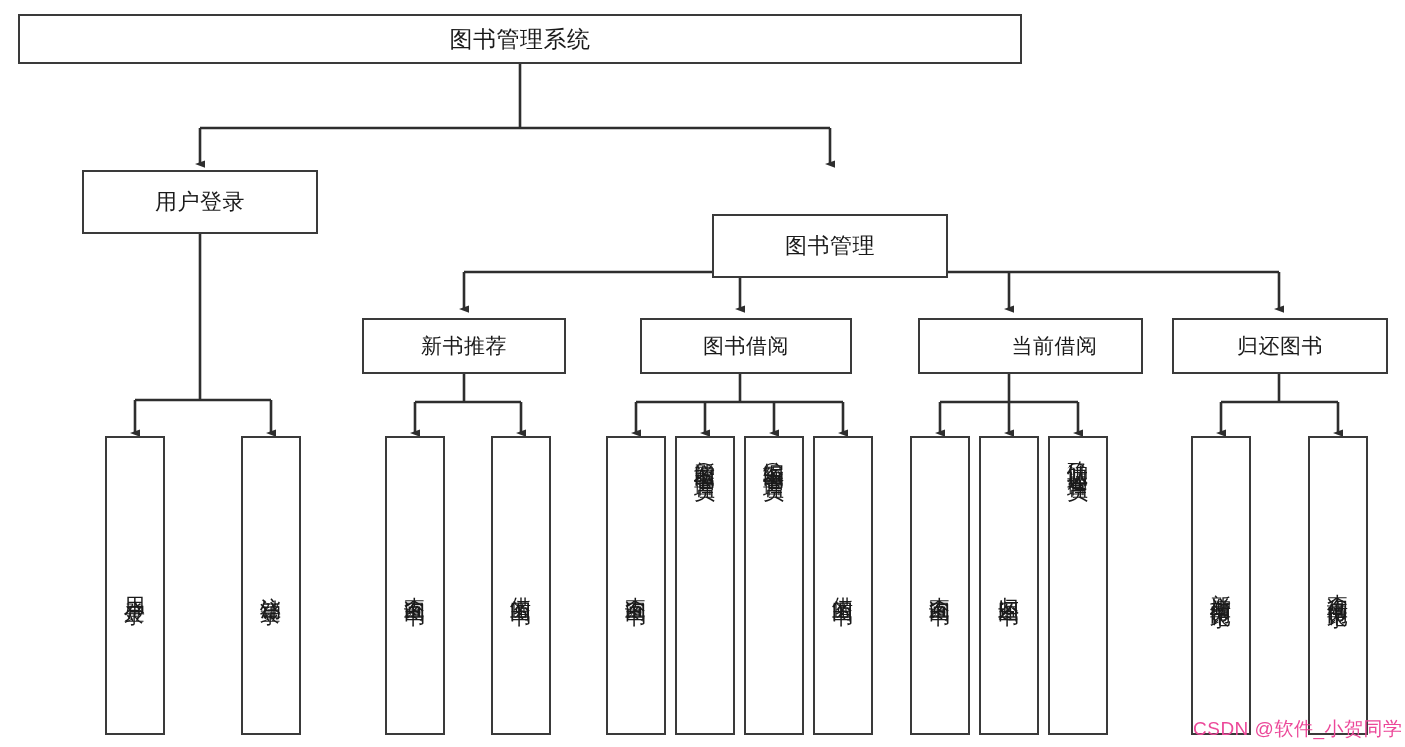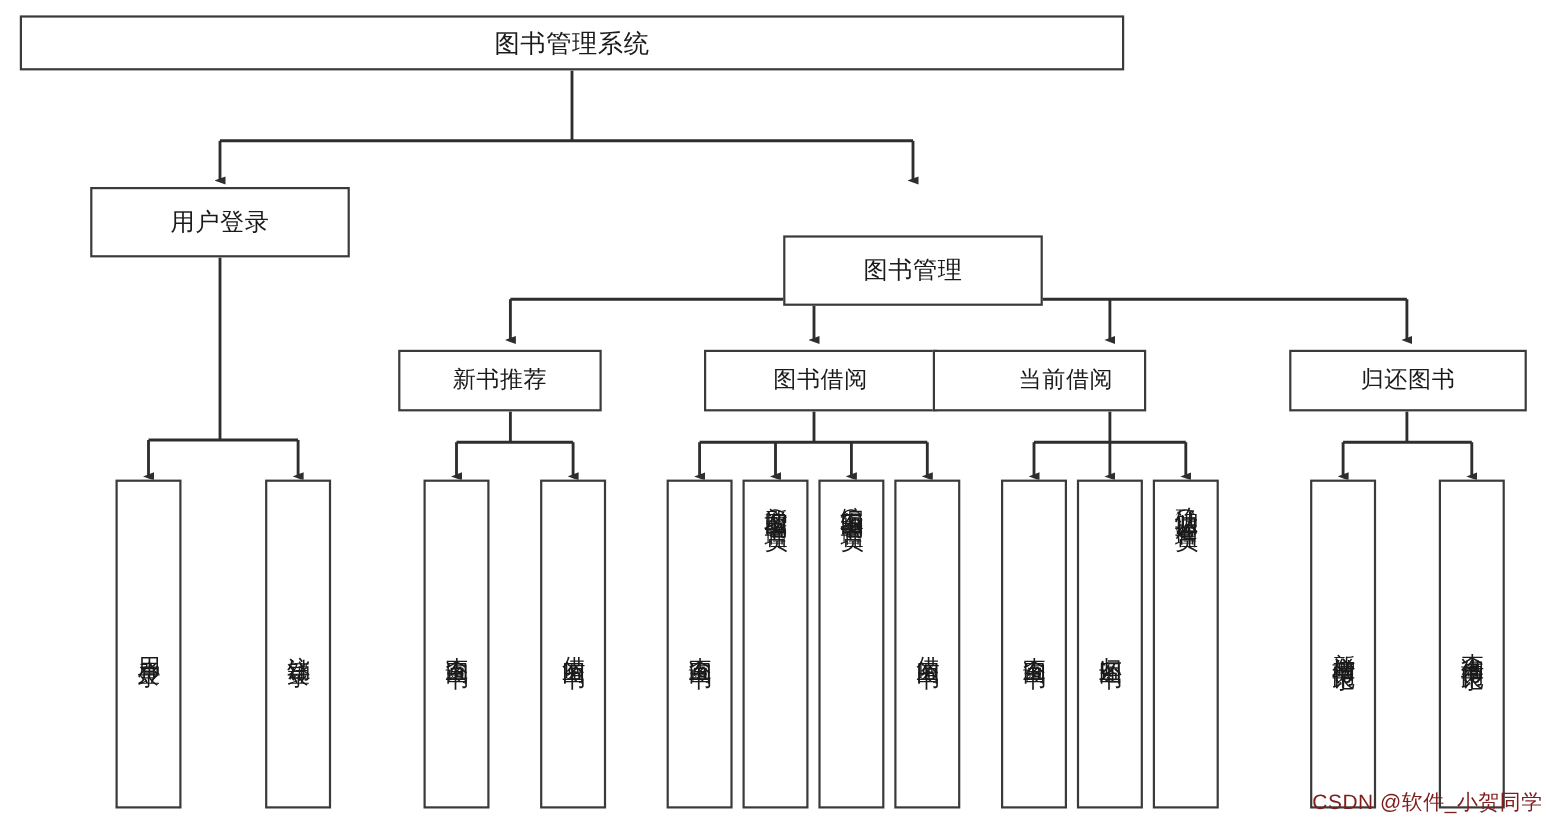--- a/index.html
+++ b/index.html
@@ -58,21 +58,21 @@
     writing-mode: vertical-rl;
     text-orientation: upright;
     font-size: 21px;
     line-height: 1.2;
     letter-spacing: 3px;
     white-space: nowrap;
   }
   .watermark {
     position: absolute;
     font-size: 19px;
-    color: #7f1d1d;
+    color: #ec4899;
     white-space: nowrap;
     letter-spacing: 0.5px;
   }
 </style>
 </head>
 <body>
 
 <div id="canvas">
 
   <svg class="connectors" viewBox="0 0 1405 747" xmlns="http://www.w3.org/2000/svg">
@@ -129,27 +129,27 @@
     <span class="label">图书管理系统</span>
   </div>
 
   <div class="node lvl2" style="left:82px; top:170px; width:236px; height:64px;">
     <span class="label">用户登录</span>
   </div>
   <div class="node lvl2" style="left:712px; top:170px; width:236px; height:64px;margin-top:44px;">
     <span class="label">图书管理</span>
   </div>
 
-  <div class="node lvl3" style="left:362px; top:318px; width:185px; height:56px;">
+  <div class="node lvl3" style="left:362px; top:318px; width:204px; height:56px;">
     <span class="label">新书推荐</span>
   </div>
   <div class="node lvl3" style="left:640px; top:318px; width:212px; height:56px;">
     <span class="label">图书借阅</span>
   </div>
-  <div class="node lvl3" style="left:848px; top:318px; width:194px; height:56px;padding-left:48px;">
+  <div class="node lvl3" style="left:918px; top:318px; width:225px; height:56px;padding-left:48px;">
     <span class="label">当前借阅</span>
   </div>
   <div class="node lvl3" style="left:1172px; top:318px; width:216px; height:56px;">
     <span class="label">归还图书</span>
   </div>
 
   <div class="node leaf centered" style="left:105px; top:436px; width:60px; height:299px;">
     <span class="label">用户登录</span>
   </div>
   <div class="node leaf centered" style="left:241px; top:436px; width:60px; height:299px;">

